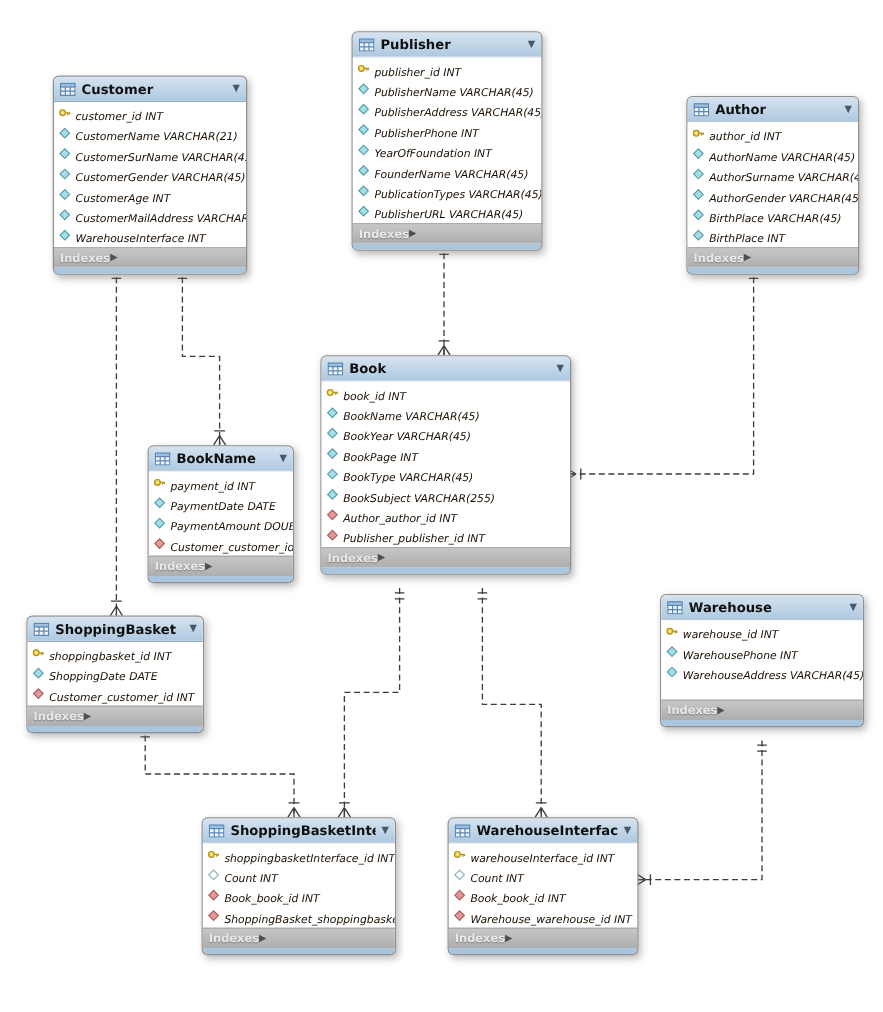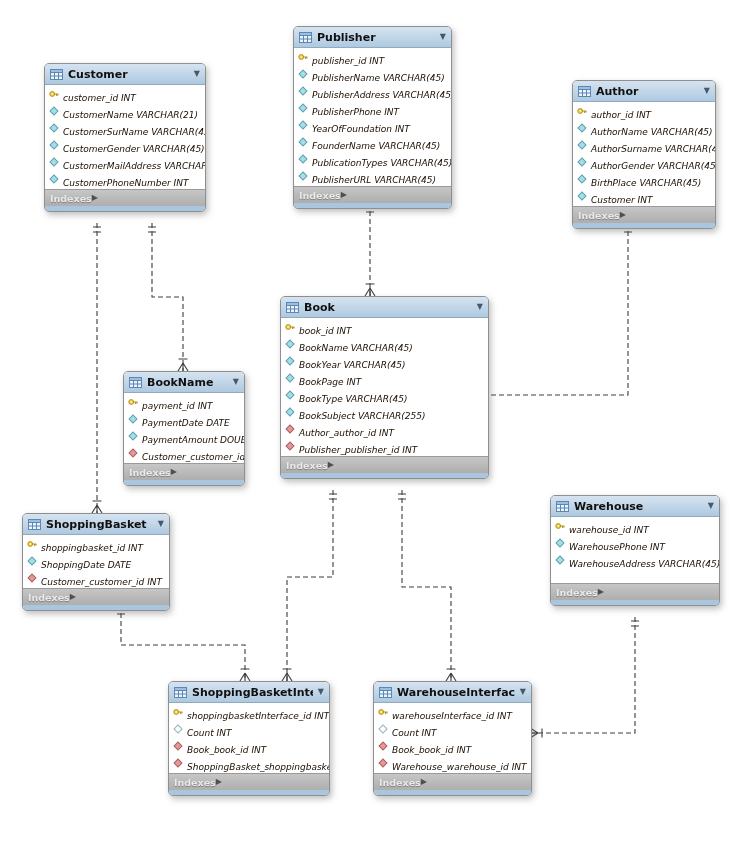--- a/index.html
+++ b/index.html
@@ -113,27 +113,33 @@
           <div class="t-row">
             <span><svg class="row-icon" viewBox="0 0 10 10">
                 <rect x="2.2" y="2.2" width="5.6" height="5.6" transform="rotate(45 5 5)" fill="#a7dde6" stroke="#57a0af" stroke-width="1"></rect>
               </svg></span>
             <span class="c-label">CustomerGender VARCHAR(45)</span>
           </div>
           <div class="t-row">
             <span><svg class="row-icon" viewBox="0 0 10 10">
                 <rect x="2.2" y="2.2" width="5.6" height="5.6" transform="rotate(45 5 5)" fill="#a7dde6" stroke="#57a0af" stroke-width="1"></rect>
               </svg></span>
+            <span class="c-label">CustomerAge INT</span>
+          </div>
+          <div class="t-row">
+            <span><svg class="row-icon" viewBox="0 0 10 10">
+                <rect x="2.2" y="2.2" width="5.6" height="5.6" transform="rotate(45 5 5)" fill="#a7dde6" stroke="#57a0af" stroke-width="1"></rect>
+              </svg></span>
             <span class="c-label">CustomerMailAddress VARCHAR(45)</span>
           </div>
           <div class="t-row">
             <span><svg class="row-icon" viewBox="0 0 10 10">
                 <rect x="2.2" y="2.2" width="5.6" height="5.6" transform="rotate(45 5 5)" fill="#a7dde6" stroke="#57a0af" stroke-width="1"></rect>
               </svg></span>
-            <span class="c-label">CustomerPhoneNumber INT</span>
+            <span class="c-label">WarehouseInterface INT</span>
           </div>
         </div>
         <div class="t-footer">
           <span class="f-label">Indexes</span>
           <span class="f-arrow">▶</span>
         </div>
         <div class="t-strip"></div>
       </div>
       <div class="db-table" style="left: 293px; top: 26px; width: 157px;">
         <div class="t-header">
@@ -247,30 +253,30 @@
           <div class="t-row">
             <span><svg class="row-icon" viewBox="0 0 10 10">
                 <rect x="2.2" y="2.2" width="5.6" height="5.6" transform="rotate(45 5 5)" fill="#a7dde6" stroke="#57a0af" stroke-width="1"></rect>
               </svg></span>
             <span class="c-label">BirthPlace VARCHAR(45)</span>
           </div>
           <div class="t-row">
             <span><svg class="row-icon" viewBox="0 0 10 10">
                 <rect x="2.2" y="2.2" width="5.6" height="5.6" transform="rotate(45 5 5)" fill="#a7dde6" stroke="#57a0af" stroke-width="1"></rect>
               </svg></span>
-            <span class="c-label">Customer INT</span>
-          </div>
-        </div>
-        <div class="t-footer">
-          <span class="f-label">Indexes</span>
-          <span class="f-arrow">▶</span>
-        </div>
-        <div class="t-strip"></div>
-      </div>
-      <div class="db-table" style="left: 280px; top: 296px; width: 207px;">
+            <span class="c-label">BirthPlace INT</span>
+          </div>
+        </div>
+        <div class="t-footer">
+          <span class="f-label">Indexes</span>
+          <span class="f-arrow">▶</span>
+        </div>
+        <div class="t-strip"></div>
+      </div>
+      <div class="db-table" style="left: 267px; top: 296px; width: 207px;">
         <div class="t-header">
           <span style="display:flex">
             <svg width="13" height="11" viewBox="0 0 13 11">
               <rect x="0.5" y="0.5" width="12" height="10" fill="#eef4fa" stroke="#5a87b5"></rect>
               <rect x="0.5" y="0.5" width="12" height="3" fill="#9dbedd" stroke="#5a87b5"></rect>
               <path d="M4.5 3.5 V10.5 M8.5 3.5 V10.5 M0.5 7 H12.5" stroke="#5a87b5" stroke-width="1"></path>
             </svg>
           </span>
           <span class="t-title">Book</span>
           <span class="t-collapse">▼</span>

